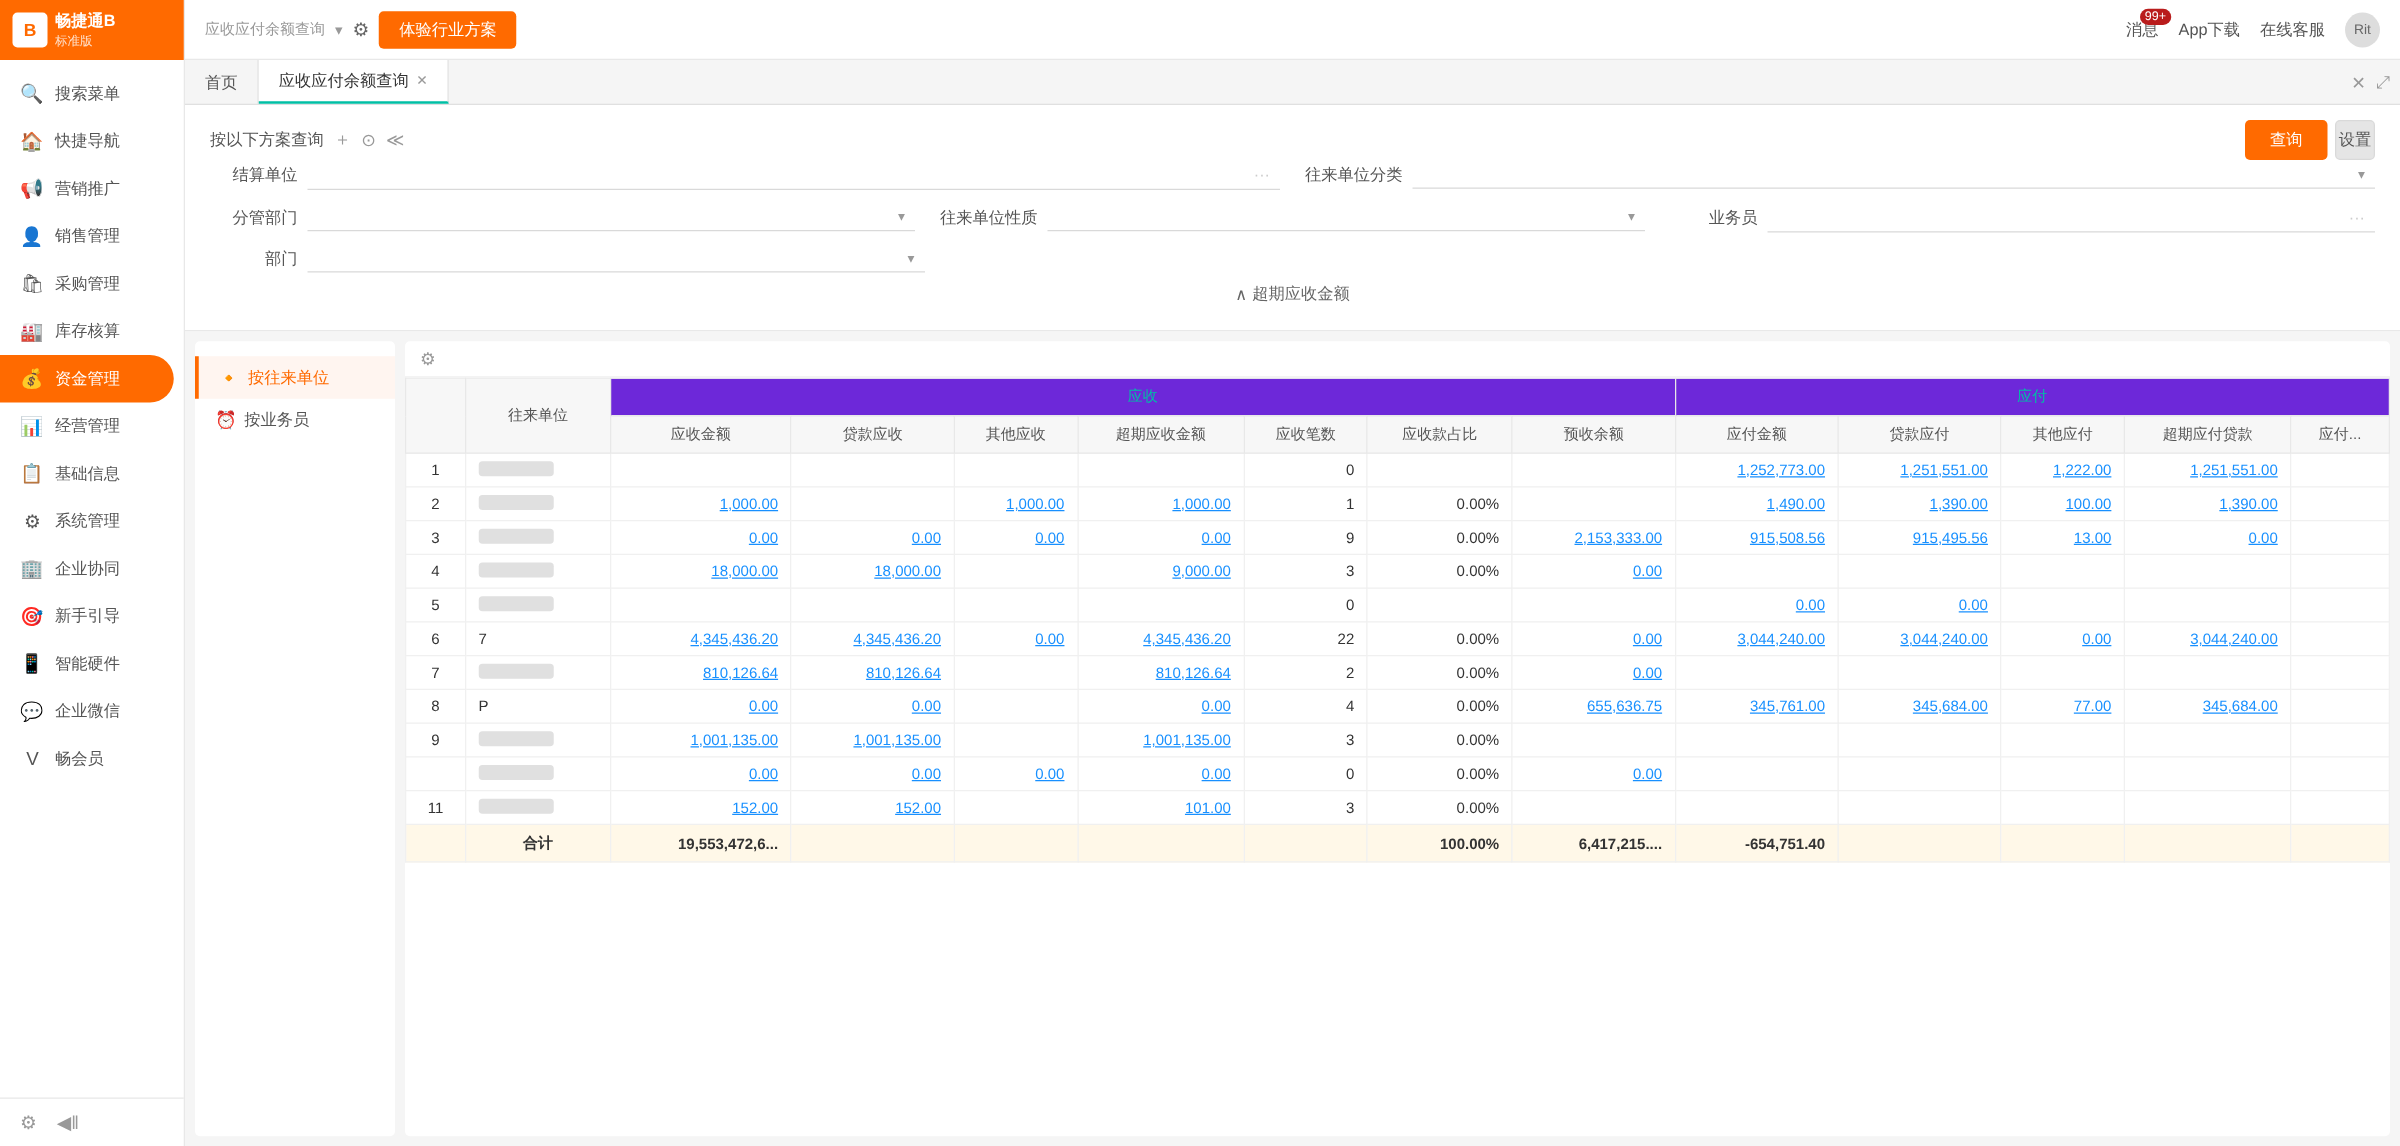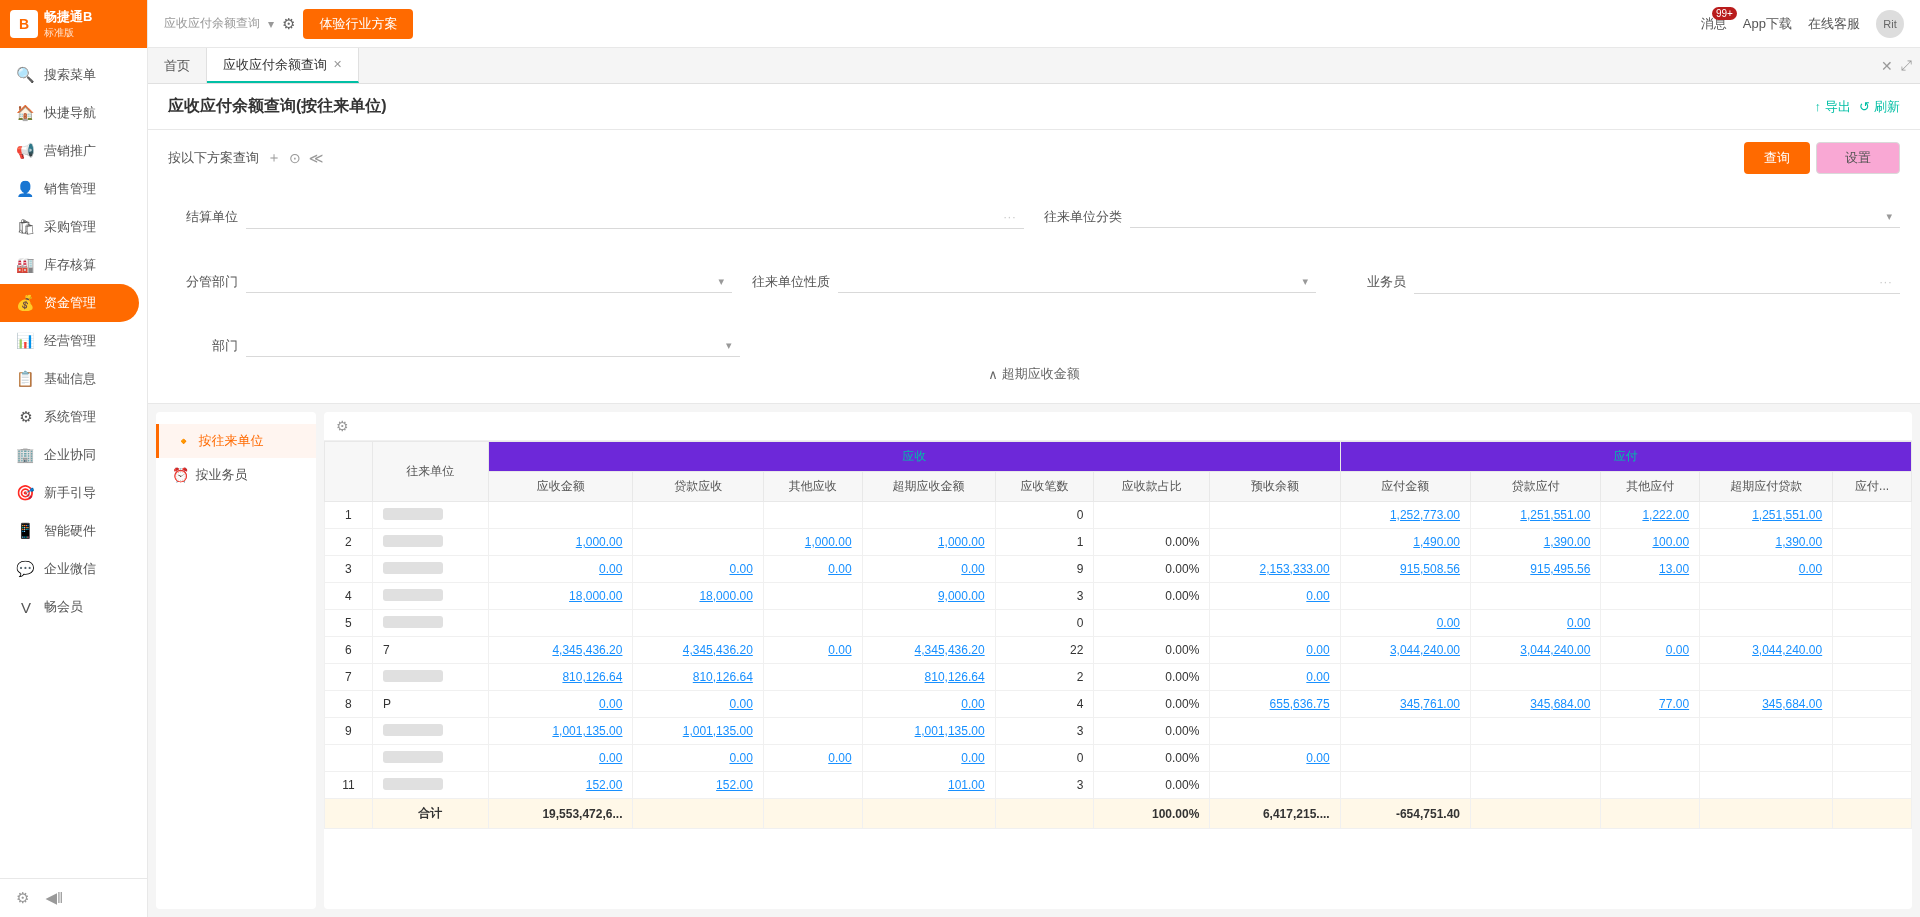--- a/index.html
+++ b/index.html
@@ -82,40 +82,40 @@
 
     
     .filter-area {
       background: #fff; padding: 12px 20px; border-bottom: 1px solid #e8e8e8;
     }
     .filter-toolbar { display: flex; align-items: center; gap: 8px; }
     .filter-toolbar-label { font-size: 13px; color: #555; }
     .filter-toolbar-icon { color: #999; font-size: 14px; cursor: pointer; }
     .filter-rows { display: flex; flex-direction: column; gap: 10px; }
     .filter-row { display: flex; align-items: center; gap: 20px; }
-    .filter-item { display: flex; align-items: center; gap: 8px; flex: 1; margin-top: 31px; }
+    .filter-item { display: flex; align-items: center; gap: 8px; flex: 1; }
     .filter-label { color: #555; font-size: 13px; white-space: nowrap; min-width: 70px; text-align: right; }
     .filter-input {
       flex: 1; border: none; border-bottom: 1px solid #d9d9d9; padding: 4px 8px;
       font-size: 13px; background: transparent; color: #333; outline: none;
       display: flex; align-items: center; justify-content: space-between;
     }
     .filter-input-dots { color: #ccc; }
     .filter-select {
       flex: 1; border: none; border-bottom: 1px solid #d9d9d9; padding: 4px 8px;
       font-size: 13px; background: transparent; color: #999; display: flex;
       align-items: center; justify-content: space-between; cursor: pointer;
     }
     .filter-chevron { color: #999; font-size: 11px; }
     .collapse-btn {
       display: flex; align-items: center; gap: 4px; color: #666; font-size: 13px;
       cursor: pointer; margin: 8px auto; width: fit-content;
     }
     .btn-query { background: #ff6a00; color: #fff; border: none; border-radius: 4px; padding: 6px 20px; font-size: 13px; cursor: pointer; text-align: center; }
-    .btn-set { background: #f9a8d4; color: #555; border: 1px solid #d9d9d9; border-radius: 4px; padding: 6px 28px; font-size: 13px; cursor: pointer; }
+    .btn-set { background: #e5e5e5; color: #555; border: 1px solid #d9d9d9; border-radius: 4px; padding: 6px 2px; font-size: 13px; cursor: pointer; }
 
     
     .content-area { display: flex; flex: 1; overflow: hidden; background: #f5f5f5; gap: 8px; padding: 8px; }
     .left-panel { width: 160px; background: #fff; border-radius: 4px; padding: 12px 0; flex-shrink: 0; }
     .left-panel-item { display: flex; align-items: center; gap: 6px; padding: 8px 16px; cursor: pointer; font-size: 13px; color: #555; }
     .left-panel-item.active { color: #ff6a00; background: #fff5f0; border-left: 3px solid #ff6a00; }
     .left-panel-item-icon { font-size: 14px; }
 
     
     .table-container { flex: 1; background: #fff; border-radius: 4px; overflow: hidden; display: flex; flex-direction: column; }
@@ -250,33 +250,20 @@
       <span class="tab-close">✕</span>
     </div>
     <div class="tabbar-controls">
     <span class="tabbar-ctrl-icon">✕</span>
     <span class="tabbar-ctrl-icon">⤢</span>
   </div>
 </div>
 
 <div class="main">
 
-  <div class="page-header">
-    <h2 class="page-title">应收应付余额查询(按往来单位)</h2>
-    <div class="page-header-actions">
-      <span class="action-btn">
-        <span>↑</span>
-        <span>导出</span>
-      </span>
-      <span class="action-btn">
-        <span>↺</span>
-        <span>刷新</span>
-      </span>
-    </div>
-  </div>
 
   <div class="filter-area">
     <div class="filter-toolbar">
       <span class="filter-toolbar-label">按以下方案查询</span>
       <span class="filter-toolbar-icon">＋</span>
       <span class="filter-toolbar-icon">⊙</span>
       <span class="filter-toolbar-icon">≪</span>
       <div style="margin-left: auto; display: flex; gap: 6px;">
         <button class="btn-query">查询</button>
         <button class="btn-set">设置</button>

